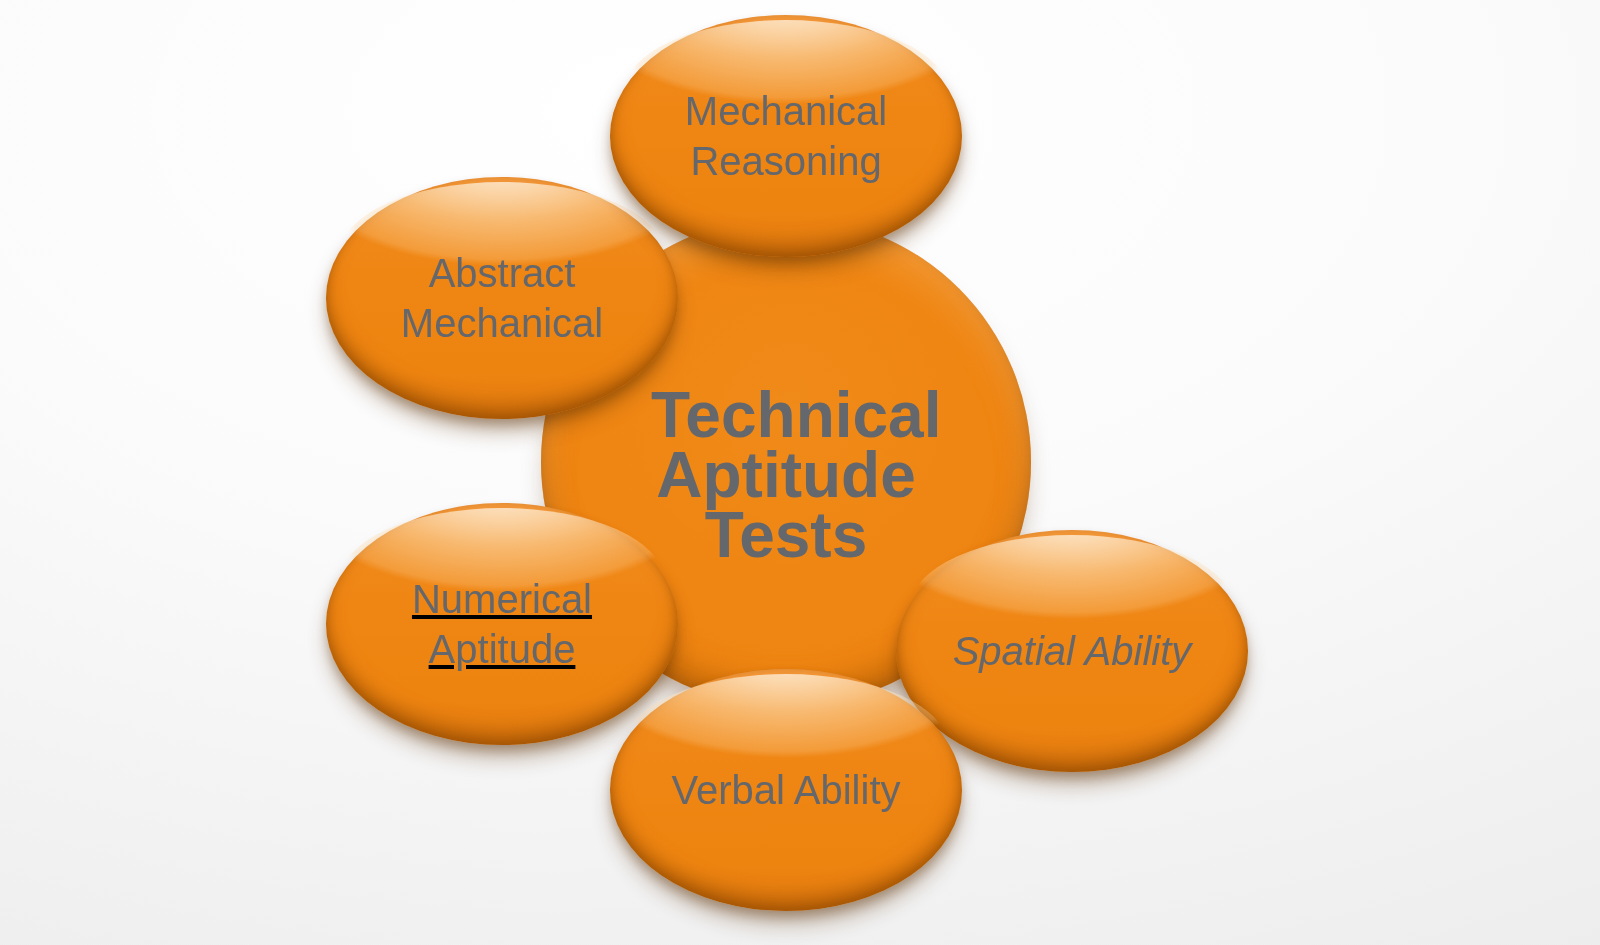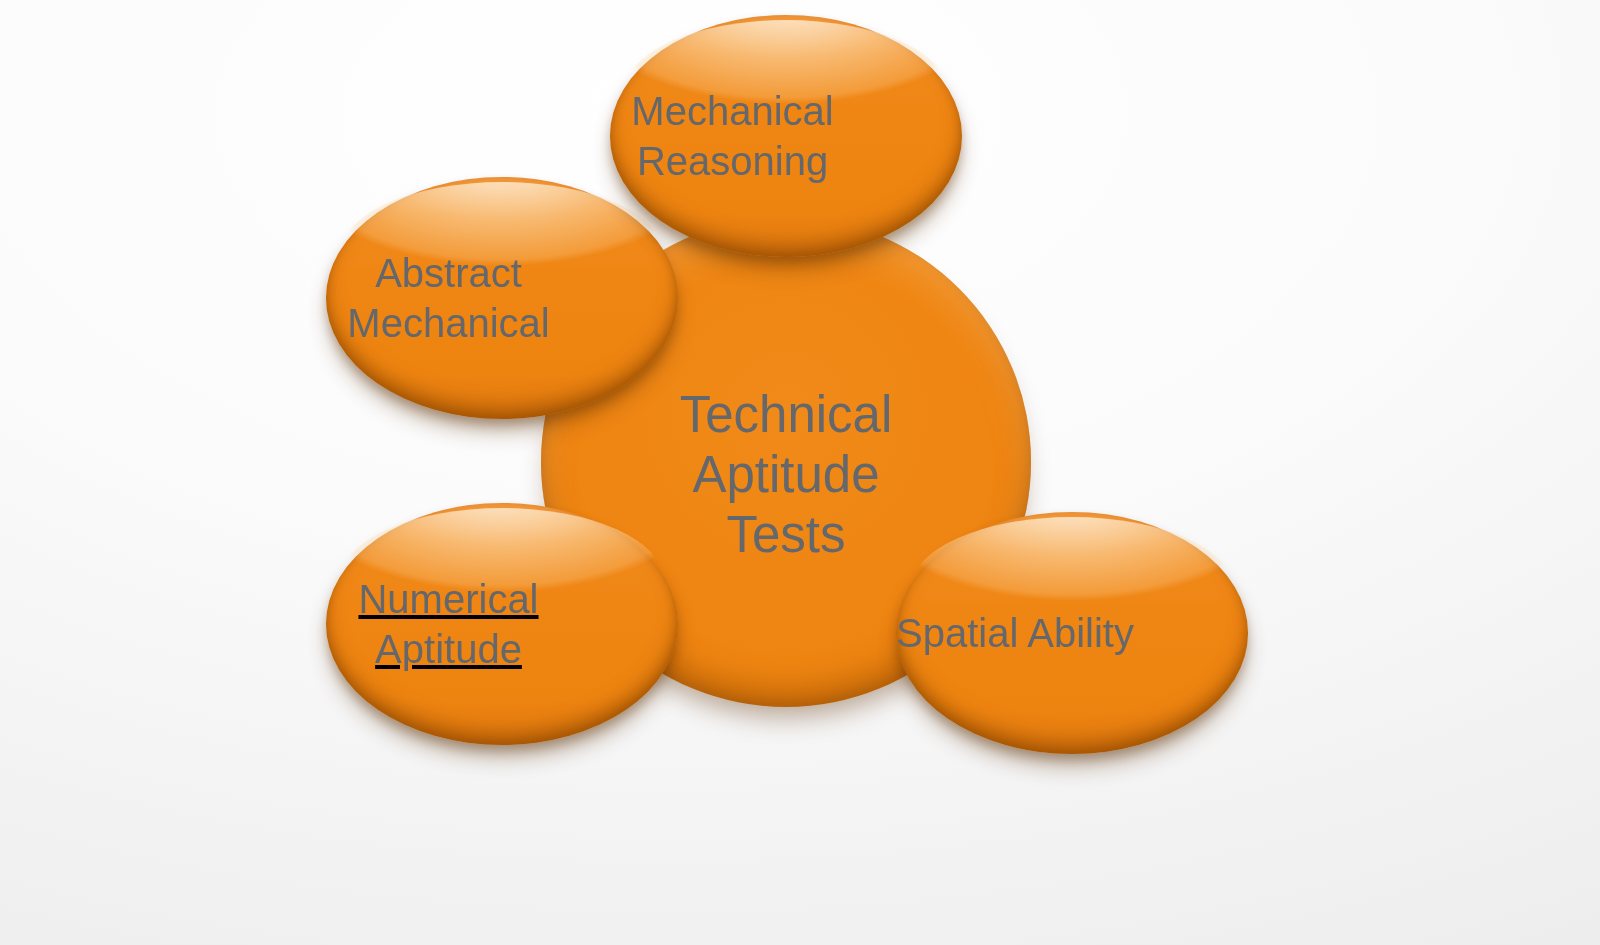--- a/index.html
+++ b/index.html
@@ -35,41 +35,42 @@
       inset 0 -18px 28px rgba(150, 76, 2, 0.50),
       inset 0 -5px 10px rgba(120, 58, 0, 0.35),
       0 18px 26px -8px rgba(92, 46, 2, 0.40);
     display: flex;
     align-items: center;
     justify-content: center;
     z-index: 1;
   }
   .center-circle .label {
     padding-top: 26px;
-    font-size: 51px;
+    font-size: 64px;
     line-height: 60px;
     max-width: 270px;
+    font-weight: bold;
   }
 
   
   .node {
     position: absolute;
     width: 352px;
     height: 242px;
     border-radius: 50%;
     background: linear-gradient(180deg,
                 #f49a3c 0%, #f08a1c 16%, #ef8512 45%, #ee8410 80%, #e37b10 100%);
     box-shadow:
       inset 0 -13px 18px rgba(146, 74, 2, 0.55),
       inset 0 -4px 8px rgba(120, 58, 0, 0.40),
       0 15px 22px -5px rgba(92, 46, 2, 0.45),
       0 6px 10px rgba(92, 46, 2, 0.22);
     display: flex;
     align-items: center;
-    justify-content: flex-start;
+    justify-content: center;
   }
   
   .node::before {
     content: "";
     position: absolute;
     left: 4%;
     right: 4%;
     top: 2%;
     height: 60%;
     border-radius: 50%;
@@ -77,21 +78,21 @@
                 rgba(255, 249, 238, 0.92) 0%,
                 rgba(255, 230, 192, 0.50) 40%,
                 rgba(255, 213, 158, 0.26) 62%,
                 rgba(255, 213, 158, 0.0) 66%);
     pointer-events: none;
   }
 
   .pos-top          { left: 610px; top:  15px; z-index: 7; }
   .pos-top-left     { left: 326px; top: 177px; z-index: 2; }
   .pos-top-right    { left: 896px; top: 175px; z-index: 3; }
-  .pos-bottom-right { left: 896px; top: 512px; z-index: 4; }
+  .pos-bottom-right { left: 896px; top: 530px; z-index: 4; font-style: italic; }
   .pos-bottom-left  { left: 326px; top: 503px; z-index: 5; text-decoration: underline; }
   .pos-bottom       { left: 610px; top: 669px; z-index: 6; }
 
   
   .label {
     position: relative;
     z-index: 2;
     color: #64676c;
     text-align: center;
     font-size: 40px;
@@ -114,18 +115,21 @@
 
 
   <div class="node pos-bottom-right">
     <div class="label">Spatial Ability</div>
   </div>
 
   <div class="node pos-bottom-left">
     <div class="label">Numerical Aptitude</div>
   </div>
 
+  <div class="node pos-bottom">
+    <div class="label">Verbal Ability</div>
+  </div>
 
   <div class="node pos-top">
     <div class="label">Mechanical Reasoning</div>
   </div>
 
 </div>
 
 </body></html>

